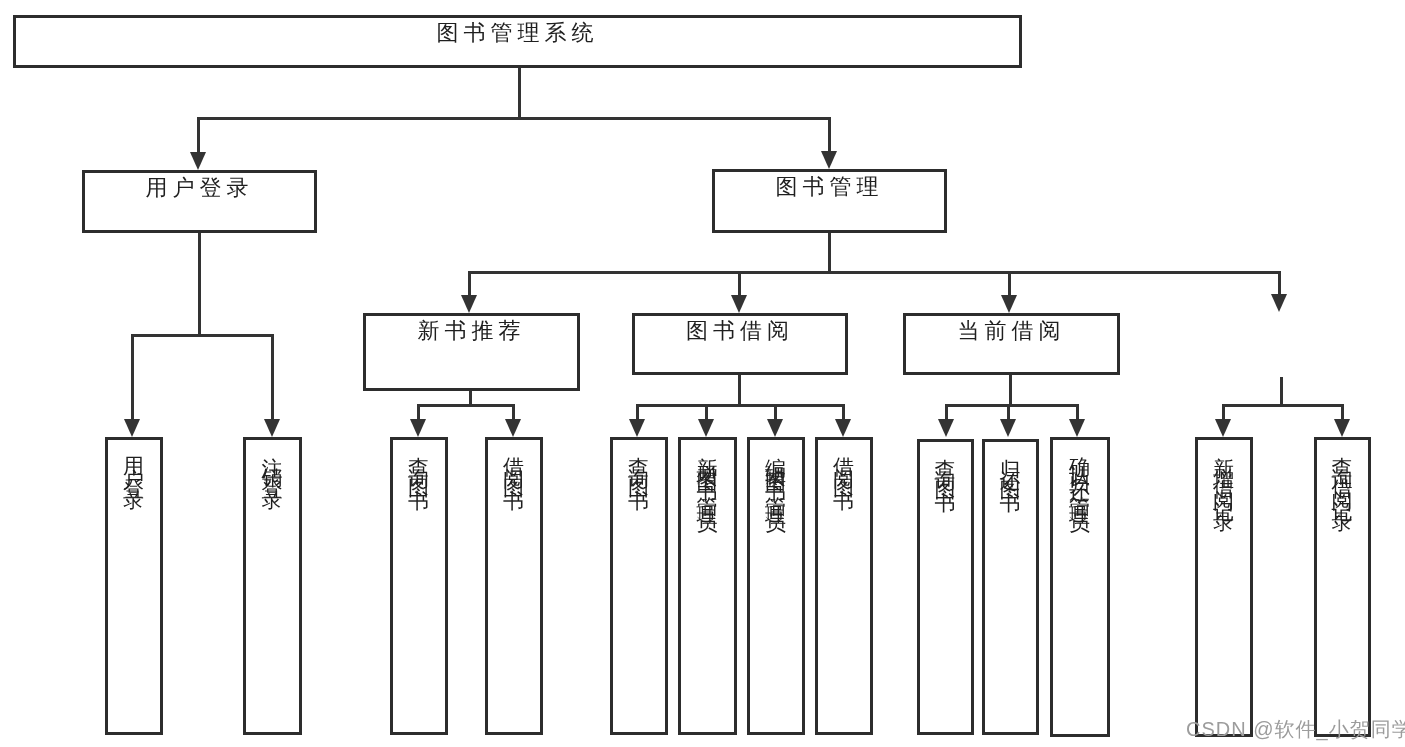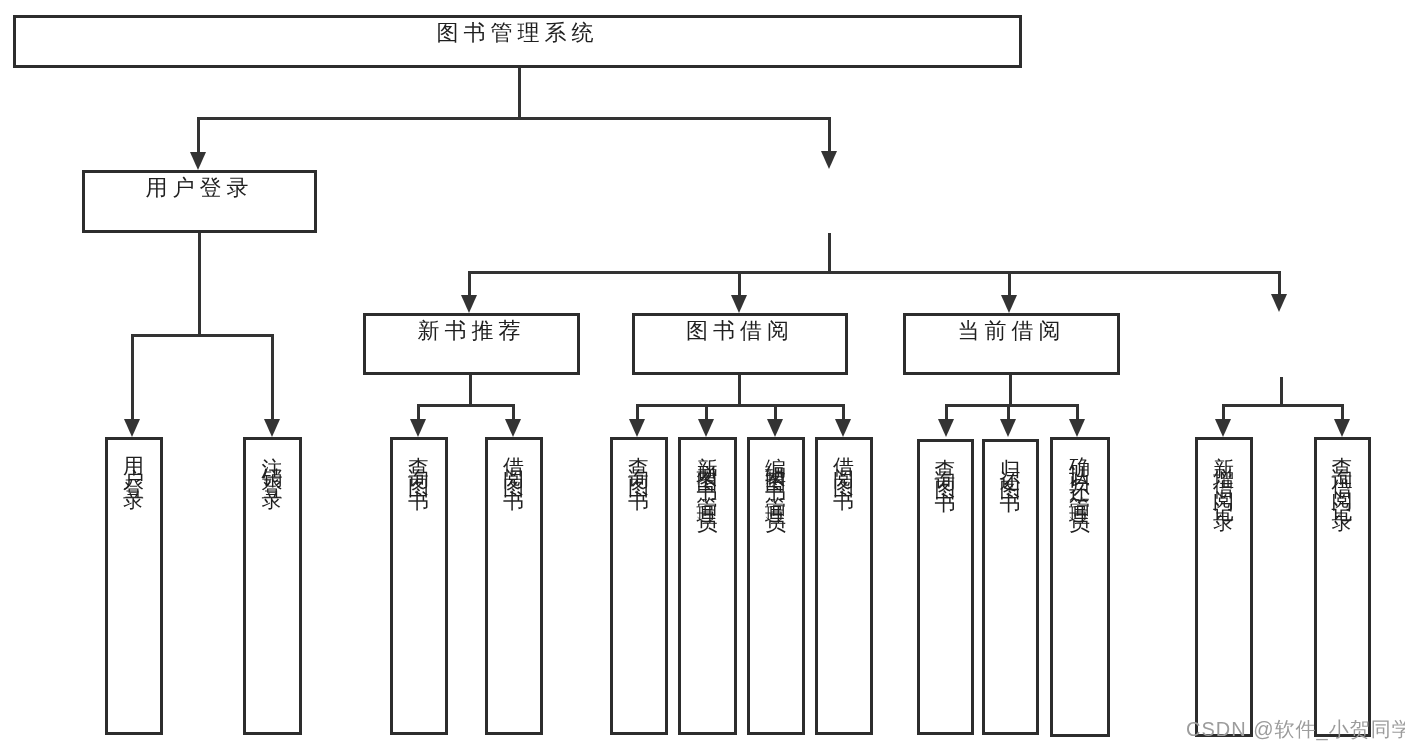--- a/index.html
+++ b/index.html
@@ -102,22 +102,25 @@
   <div class="arw" style="left:1334px;top:419px"></div>
 
   <div class="node" style="left:13px;top:15px;width:1009px;height:53px">
     <span class="lbl">图书管理系统</span>
   </div>
 
   <div class="node" style="left:82px;top:170px;width:235px;height:63px">
     <span class="lbl">用户登录</span>
   </div>
 
+  <div class="node" style="left:712px;top:169px;width:235px;height:64px">
+    <span class="lbl">图书管理</span>
+  </div>
 
-  <div class="node" style="left:363px;top:313px;width:217px;height:62px">
+  <div class="node" style="left:363px;top:313px;width:217px;height:78px">
     <span class="lbl">新书推荐</span>
   </div>
 
   <div class="node" style="left:903px;top:313px;width:217px;height:62px">
     <span class="lbl">当前借阅</span>
   </div>
 
   <div class="node" style="left:632px;top:313px;width:216px;height:62px">
     <span class="lbl">图书借阅</span>
   </div>

